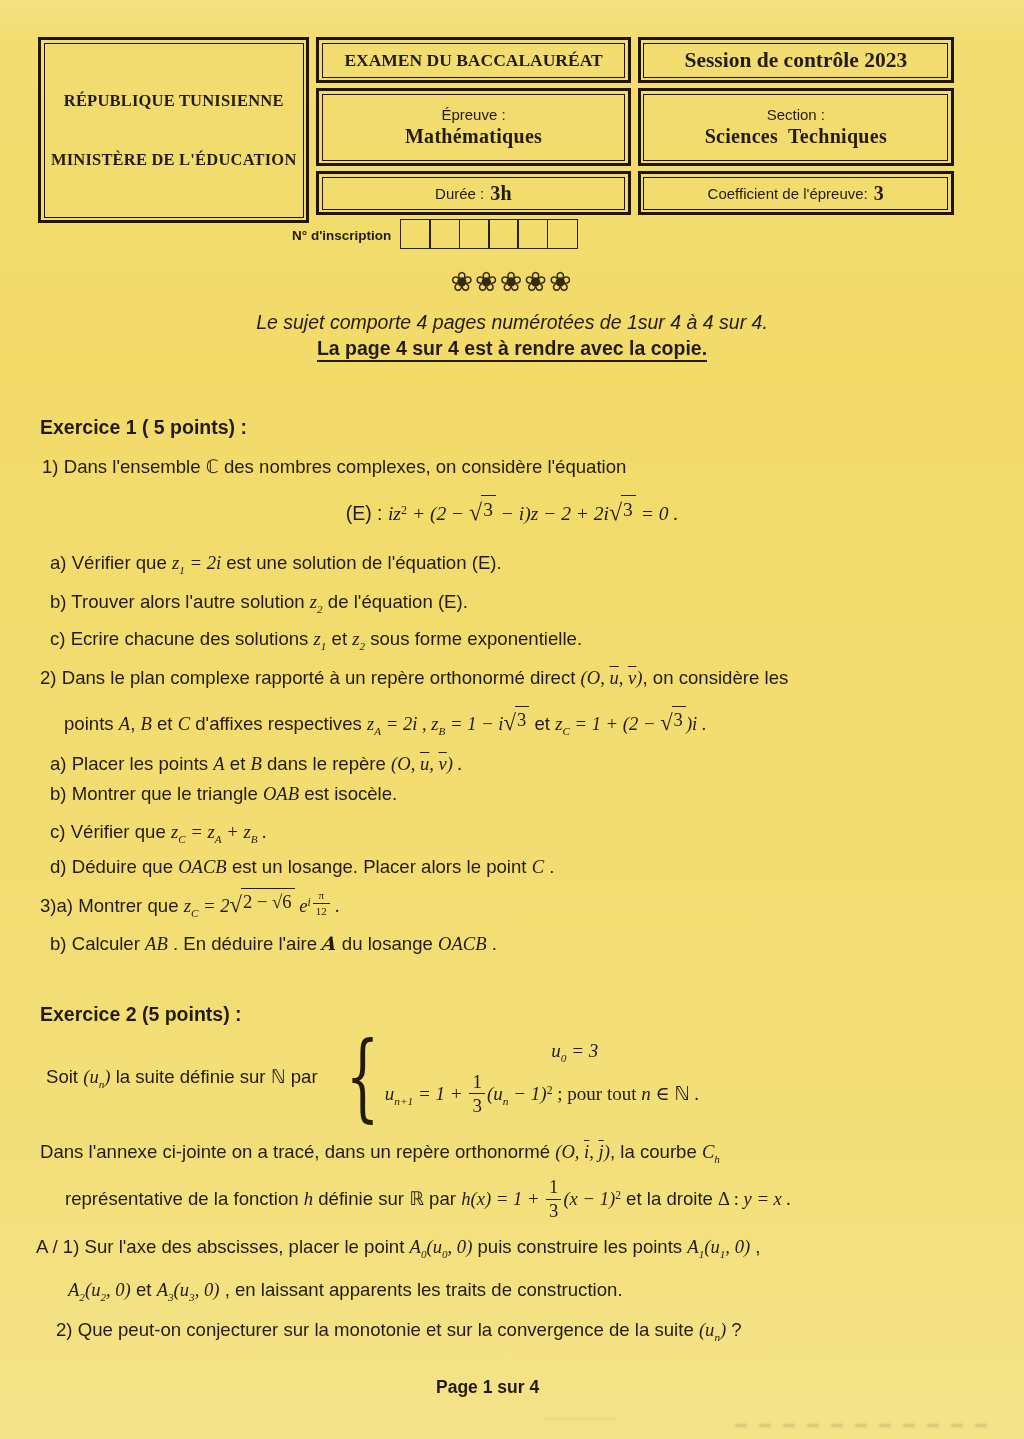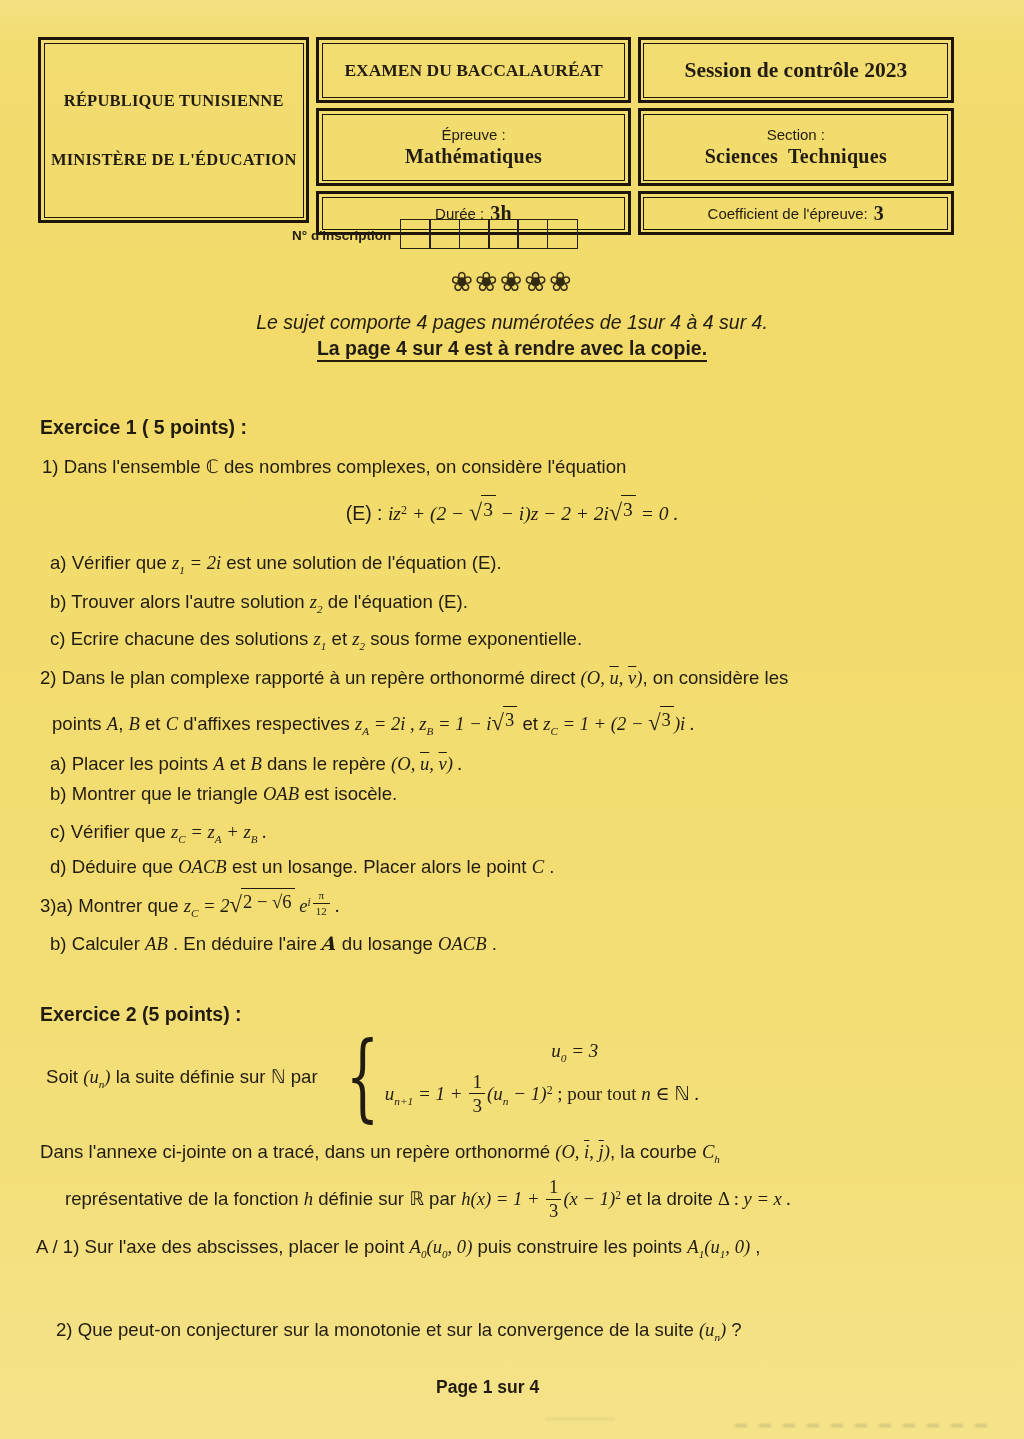--- a/index.html
+++ b/index.html
@@ -17,21 +17,21 @@
   
   .header{position:absolute; left:38px; top:37px; width:916px; display:flex; gap:7px;}
   .hcol{display:flex; flex-direction:column; gap:5px;}
   .col-left{width:272px;}
   .col-mid{width:315px;}
   .col-right{width:317px;border-radius:13px;}
   .dbox{border:3px solid var(--border); padding:2.5px; box-sizing:border-box;}
   .dbox .inner{border:1.8px solid var(--border); box-sizing:border-box; width:100%; height:100%;
     display:flex; flex-direction:column; align-items:center; justify-content:center; text-align:center;}
   .box-full{height:186px;}
-  .r1{height:66px;} .r2{height:78px;} .r3{height:44px;}
+  .r1{height:46px;} .r2{height:78px;} .r3{height:44px;}
   .serifb{font-family:"Liberation Serif","DejaVu Serif",serif; font-weight:700;}
   .ministry .inner{justify-content:space-evenly; padding:8px 4px;}
   .ministry-line{font-size:16.5px; letter-spacing:.2px;}
   .exam-title{font-size:17.5px;}
   .session-title{font-size:21.5px;}
   .small-label{font-size:15px; font-weight:400;}
   .big-value{font-size:20px; margin-top:2px; letter-spacing:.3px;}
   .wide{word-spacing:5px;}
   .inline-row{flex-direction:row !important; gap:6px;}
   .inline-row .big-value{margin-top:0;}
@@ -161,21 +161,21 @@
         <span class="rad">√</span>
         <span class="sqv">3</span>
       </span><span class="m"> − i)z − 2 + 2i</span><span class="sqrt">
         <span class="rad">√</span>
         <span class="sqv">3</span>
       </span><span class="m"> = 0 .</span></div>
   <div class="tline" style="left:50px; top:551px;"><span>a) Vérifier que </span><span class="m">z</span><sub>1</sub><span class="m"> = 2i</span><span> est une solution de l'équation (E).</span></div>
   <div class="tline" style="left:50px; top:590px;"><span>b) Trouver alors l'autre solution </span><span class="m">z</span><sub>2</sub><span> de l'équation (E).</span></div>
   <div class="tline" style="left:50px; top:627px;"><span>c) Ecrire chacune des solutions </span><span class="m">z</span><sub>1</sub><span> et </span><span class="m">z</span><sub>2</sub><span> sous forme exponentielle.</span></div>
   <div class="tline" style="left:40px; top:666px;"><span>2) Dans le plan complexe rapporté à un repère orthonormé direct </span><span class="m">(O, </span><span class="m vec">u</span><span class="m">, </span><span class="m vec">v</span><span class="m">)</span><span>, on considère les</span></div>
-  <div class="tline" style="left:52px; top:706px;"><span>points </span><span class="m">A</span><span>, </span><span class="m">B</span><span> et </span><span class="m">C</span><span> d'affixes respectives </span><span class="m">z</span><sub>A</sub><span class="m"> = 2i , </span><span class="m">z</span><sub>B</sub><span class="m"> = 1 − i</span><span class="sqrt">
+  <div class="tline" style="left:64px; top:706px;"><span>points </span><span class="m">A</span><span>, </span><span class="m">B</span><span> et </span><span class="m">C</span><span> d'affixes respectives </span><span class="m">z</span><sub>A</sub><span class="m"> = 2i , </span><span class="m">z</span><sub>B</sub><span class="m"> = 1 − i</span><span class="sqrt">
         <span class="rad">√</span>
         <span class="sqv">3</span>
       </span><span> et </span><span class="m">z</span><sub>C</sub><span class="m"> = 1 + (2 − </span><span class="sqrt">
         <span class="rad">√</span>
         <span class="sqv">3</span>
       </span><span class="m">)i .</span></div>
   <div class="tline" style="left:50px; top:752px;"><span>a) Placer les points </span><span class="m">A</span><span> et </span><span class="m">B</span><span> dans le repère </span><span class="m">(O, </span><span class="m vec">u</span><span class="m">, </span><span class="m vec">v</span><span class="m">) .</span></div>
   <div class="tline" style="left:50px; top:782px;"><span>b) Montrer que  le triangle </span><span class="m">OAB</span><span> est isocèle.</span></div>
   <div class="tline" style="left:50px; top:820px;"><span>c) Vérifier que </span><span class="m">z</span><sub>C</sub><span class="m"> = </span><span class="m">z</span><sub>A</sub><span class="m"> + </span><span class="m">z</span><sub>B</sub><span class="m"> .</span></div>
   <div class="tline" style="left:50px; top:855px;"><span>d) Déduire que  </span><span class="m">OACB</span><span> est un losange. Placer alors le point </span><span class="m">C</span><span> .</span></div>
@@ -198,18 +198,19 @@
       <span class="brace">{</span>
       <span class="syslines">
         <span class="sl1"><span class="m">u</span><sub>0</sub><span class="m"> = 3</span></span>
         <span class="sl2"><span class="m">u</span><sub>n+1</sub><span class="m"> = 1 + </span><span class="frac"><span class="num">1</span><span class="den">3</span></span><span class="m">(u</span><sub>n</sub><span class="m"> − 1)</span><sup class="rm">2</sup><span class="rm"> ; pour tout </span><span class="m">n</span><span class="rm"> ∈ </span><span class="bb">ℕ</span><span class="rm"> .</span></span>
       </span>
     </span>
   </div>
   <div class="tline" style="left:40px; top:1140px;"><span>Dans l'annexe ci-jointe on a tracé, dans un repère orthonormé </span><span class="m">(O, </span><span class="m vec">i</span><span class="m">, </span><span class="m vec">j</span><span class="m">)</span><span>, la courbe </span><span class="m">C</span><sub>h</sub></div>
   <div class="tline" style="left:65px; top:1178px;"><span>représentative  de la fonction </span><span class="m">h</span><span> définie sur </span><span class="bb">ℝ</span><span> par </span><span class="m">h(x) = 1 + </span><span class="frac"><span class="num">1</span><span class="den">3</span></span><span class="m">(x − 1)</span><sup class="rm">2</sup><span> et la droite </span><span class="rm">Δ : </span><span class="m">y = x</span><span class="m"> .</span></div>
   <div class="tline" style="left:36px; top:1235px;"><span>A / 1)  Sur l'axe des abscisses, placer le point </span><span class="m">A</span><sub>0</sub><span class="m">(u</span><sub>0</sub><span class="m">, 0)</span><span> puis construire les points </span><span class="m">A</span><sub>1</sub><span class="m">(u</span><sub>1</sub><span class="m">, 0)</span><span> ,</span></div>
+  <div class="tline" style="left:68px; top:1278px;"><span class="m">A</span><sub>2</sub><span class="m">(u</span><sub>2</sub><span class="m">, 0)</span><span> et </span><span class="m">A</span><sub>3</sub><span class="m">(u</span><sub>3</sub><span class="m">, 0)</span><span> , en laissant apparents les traits de construction.</span></div>
   <div class="tline" style="left:56px; top:1318px;"><span>2)  Que peut-on conjecturer sur la monotonie et sur la convergence de la suite </span><span class="m">(u</span><sub>n</sub><span class="m">)</span><span> ?</span></div>
 
   <div class="footer">Page 1 sur 4</div>
   <div class="smudge s1"></div>
   <div class="smudge s2"></div>
 </div>
 
 </body></html>

